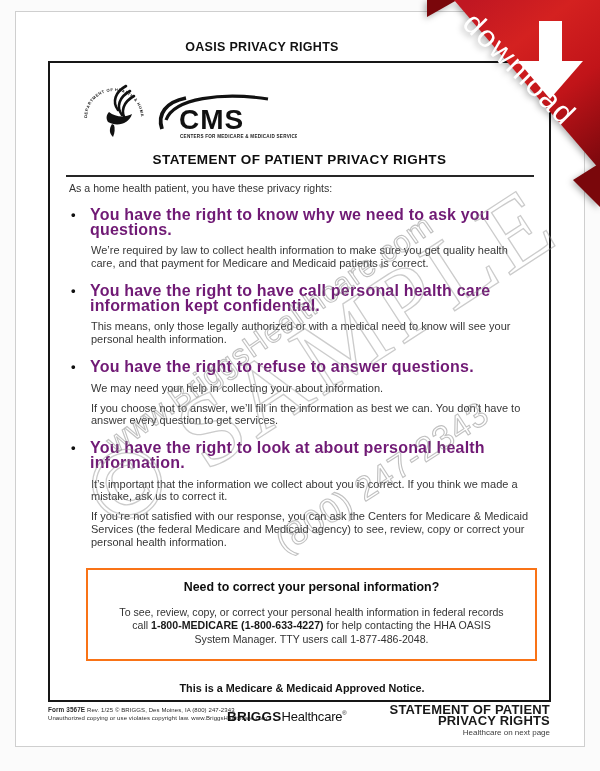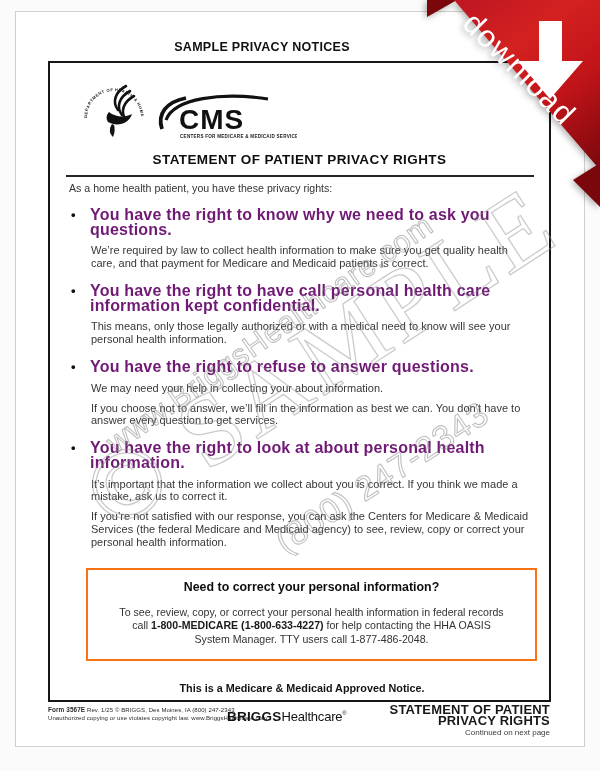--- a/index.html
+++ b/index.html
@@ -94,21 +94,21 @@
     position:absolute; left:400px; top:0; width:200px; height:210px; z-index:6;
     filter:drop-shadow(-2px 2px 3px rgba(0,0,0,.30));
     cursor:pointer;
   }
 </style>
 </head>
 <body>
 
 <div class="sheet"></div>
 
-<div class="oasis-title">SAMPLE PRIVACY NOTICES</div>
+<div class="oasis-title">OASIS PRIVACY RIGHTS</div>
 
 <div class="content-box">
 
   <svg class="hhs-logo" width="64" height="70" viewBox="0 0 64 70" aria-hidden="true">
     <defs>
       <path id="hhsRing" d="M 5,46 A 27,27 0 1 1 59,46" fill="none"></path>
     </defs>
     <text font-size="4.1" letter-spacing="0.5" fill="#1a1a1a" font-weight="bold">
       <textPath href="#hhsRing">DEPARTMENT OF HEALTH &amp; HUMAN SERVICES • USA</textPath>
     </text>
@@ -176,21 +176,21 @@
   <div>Unauthorized copying or use violates copyright law.   www.BriggsHealthcare.com</div>
 </div>
 
 <div class="brand">
   <span class="b1">BRIGGS</span><span class="b2">Healthcare</span><sup>®</sup>
 </div>
 
 <div class="footer-right">
   <div class="ft-line">STATEMENT OF PATIENT</div>
   <div class="ft-line">PRIVACY RIGHTS</div>
-  <div class="continued">Continued on next page</div>
+  <div class="continued">Healthcare on next page</div>
 </div>
 
 <svg class="ribbon" width="200" height="210" viewBox="0 0 200 210" aria-label="download">
   <defs>
     <linearGradient id="ribGrad" gradientUnits="userSpaceOnUse" x1="70" y1="0" x2="205" y2="178">
       <stop offset="0%" stop-color="#c01722"></stop>
       <stop offset="28%" stop-color="#d42120"></stop>
       <stop offset="58%" stop-color="#c11419"></stop>
       <stop offset="100%" stop-color="#70060b"></stop>
     </linearGradient>

